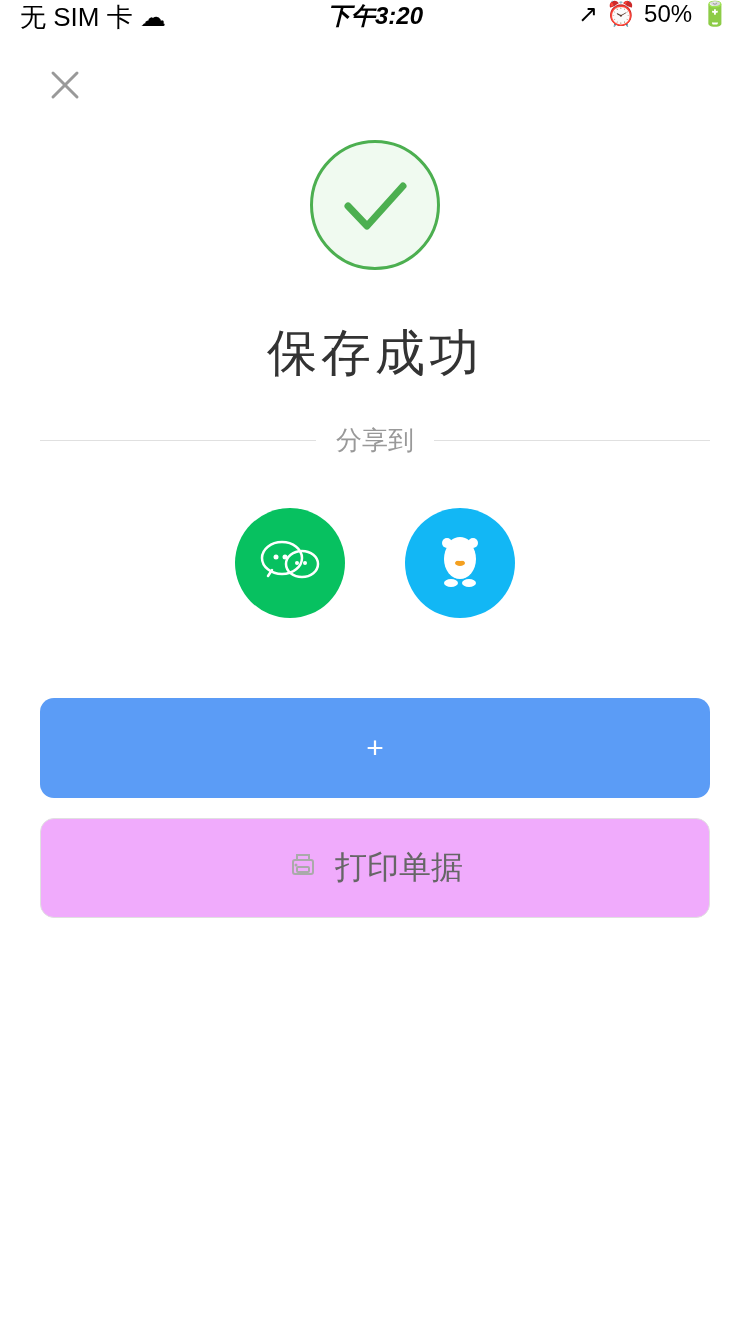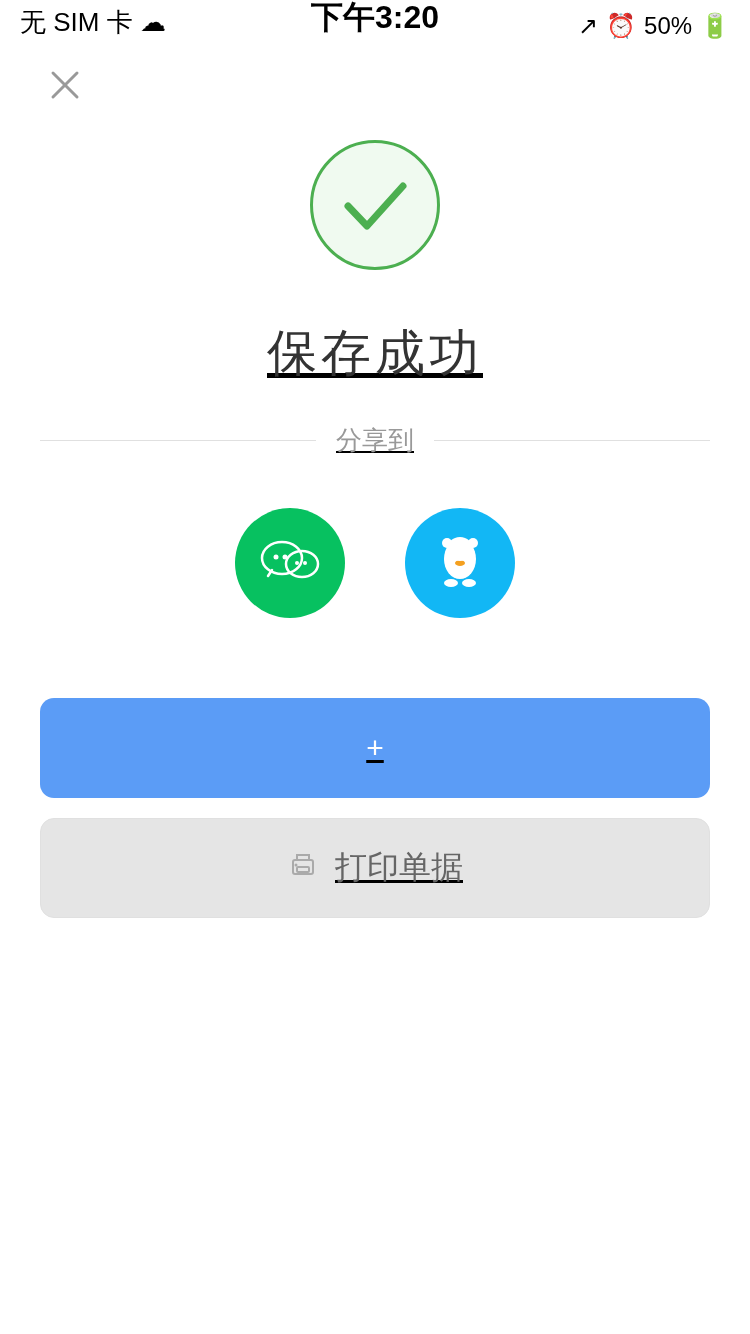--- a/index.html
+++ b/index.html
@@ -12,61 +12,61 @@
       font-family: -apple-system, "PingFang SC", "Helvetica Neue", sans-serif;
       display: flex;
       flex-direction: column;
     }
 
     
     .status-bar {
       height: 40px;
       background: #ffffff;
       display: flex;
-      align-items: flex-end;
+      align-items: flex-start;
       justify-content: space-between;
       padding: 0 20px;
       flex-shrink: 0;
     }
 
     .status-left {
       display: flex;
       align-items: center;
       gap: 8px;
       font-size: 26px;
       font-weight: 500;
       color: #000;
     }
 
     .status-center {
-      font-size: 32px;
+      font-size: 24px;
       font-weight: 600;
       color: #000;
       position: absolute;
       left: 50%;
       transform: translateX(-50%);
+      font-style: italic;
     }
 
     .status-right {
       display: flex;
       align-items: center;
       gap: 8px;
       font-size: 24px;
       color: #000;
     }
 
     
     .main-content {
       flex: 1;
       display: flex;
       flex-direction: column;
       align-items: center;
       padding: 20px 40px 60px;
       position: relative;
-      text-decoration: underline;
     }
 
     
     .close-button {
       position: absolute;
       top: 20px;
       left: 40px;
       width: 50px;
       height: 50px;
       display: flex;
@@ -179,21 +179,21 @@
       font-size: 32px;
       outline: none;
     }
 
     .btn-primary {
       background: #5b9cf6;
       color: #ffffff;
     }
 
     .btn-secondary {
-      background: #e5e5e5;
+      background: #f0abfc;
       color: #666;
       border: 1px solid #e0e0e0;
     }
 
     .btn-icon {
       font-size: 30px;
     }
   </style>
 </head>
 <body>

